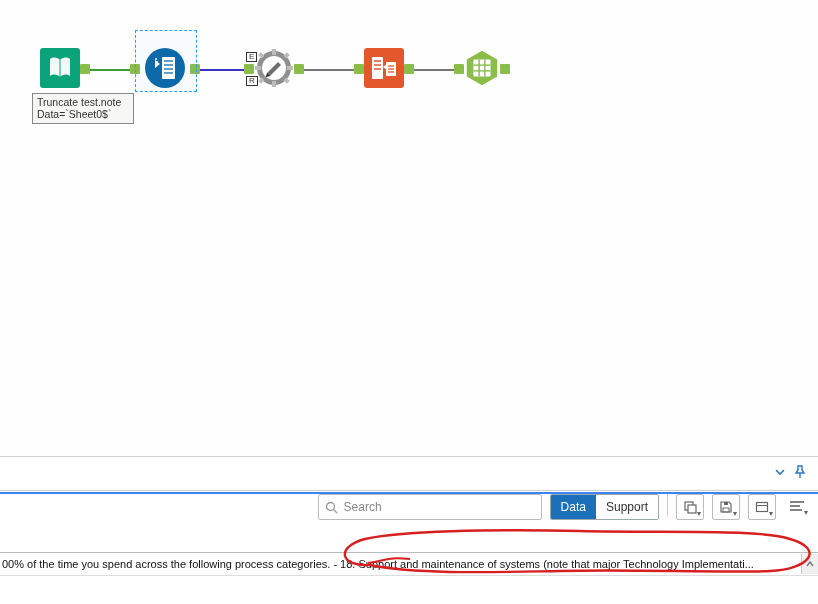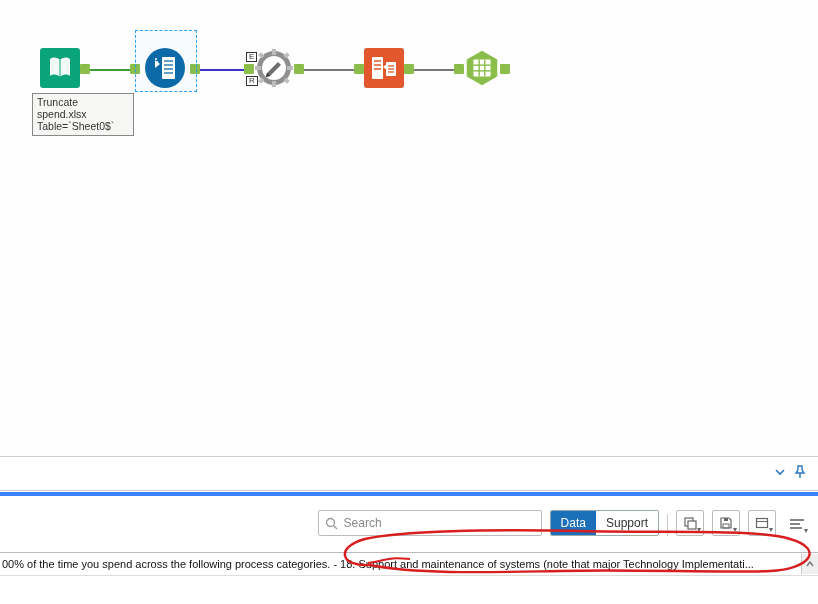--- a/index.html
+++ b/index.html
@@ -99,24 +99,24 @@
     color: #2a78c0;
     font-size: 14px;
     padding: 2px 4px;
     cursor: pointer;
   }
   .toolbar {
     position: absolute;
     left: 0; right: 0;
     height: 40px;
     display: flex;
-    align-items: flex-end;
+    align-items: flex-start;
     padding: 0 8px;
     gap: 8px;
-    border-top: 4px solid #3b82f6;
+    border-top: 2px solid #3b82f6;
   }
   .spacer { flex: 1; }
   .search {
     display: flex;
     align-items: center;
     border: 1px solid #bbb;
     height: 24px;
     width: 210px;
     border-radius: 2px;
     padding: 0 6px;
@@ -299,22 +299,22 @@
       <polygon points="21,3 37,12 37,30 21,39 5,30 5,12" fill="#8bbd4b"></polygon>
       <rect x="12" y="12" width="18" height="18" fill="#ffffff" rx="1"></rect>
       <line x1="12" y1="18" x2="30" y2="18" stroke="#8bbd4b" stroke-width="1.5"></line>
       <line x1="12" y1="24" x2="30" y2="24" stroke="#8bbd4b" stroke-width="1.5"></line>
       <line x1="18" y1="12" x2="18" y2="30" stroke="#8bbd4b" stroke-width="1.5"></line>
       <line x1="24" y1="12" x2="24" y2="30" stroke="#8bbd4b" stroke-width="1.5"></line>
     </svg>
   </div>
 
   <div class="annotation" style="left:32px; top:93px; width:92px;">
-    <div>Truncate spend.xlsx</div>
-    <div>Table=`Sheet0$`</div>
+    <div>Truncate test.note</div>
+    <div>Data=`Sheet0$`</div>
   </div>
 </div>
 
 <div class="panel-sep" style="top:456px;"></div>
 
 <div class="panel-head" style="top:458px;">
   <span class="chev">
     <svg width="12" height="12" viewBox="0 0 12 12">
         <path d="M2 4 L6 8 L10 4" stroke="#2a78c0" stroke-width="1.6" fill="none"></path>
       </svg>

